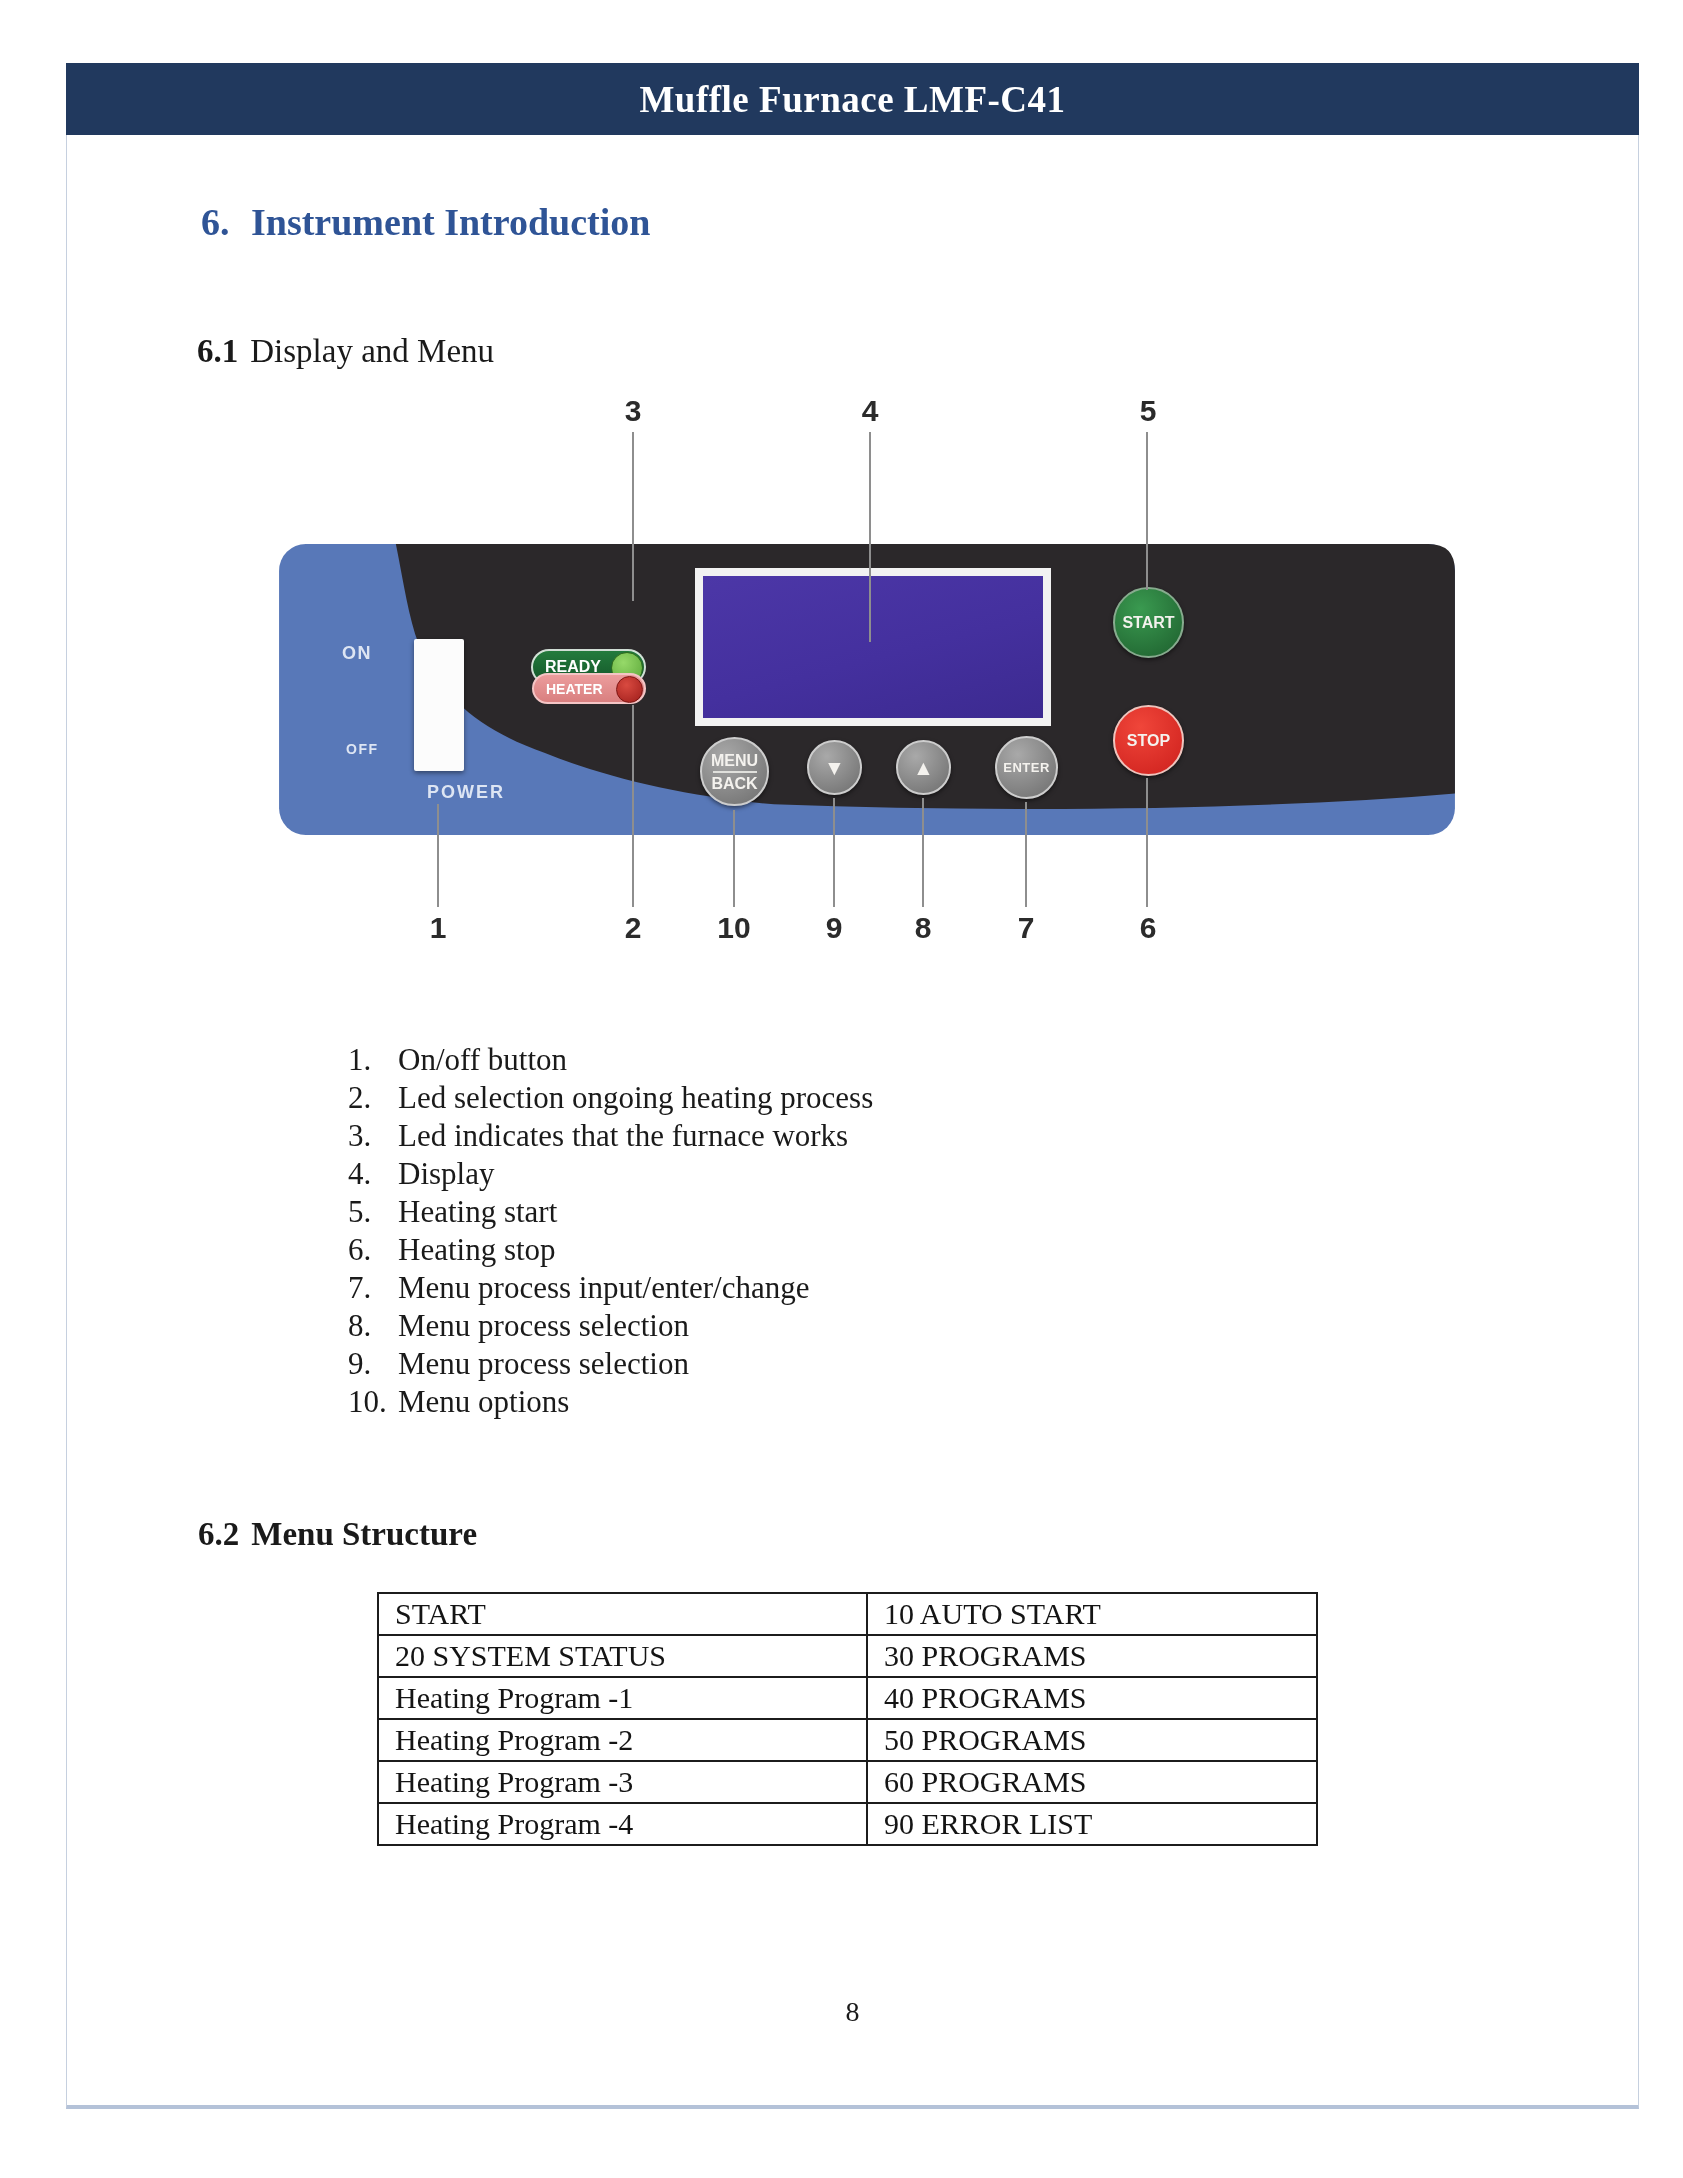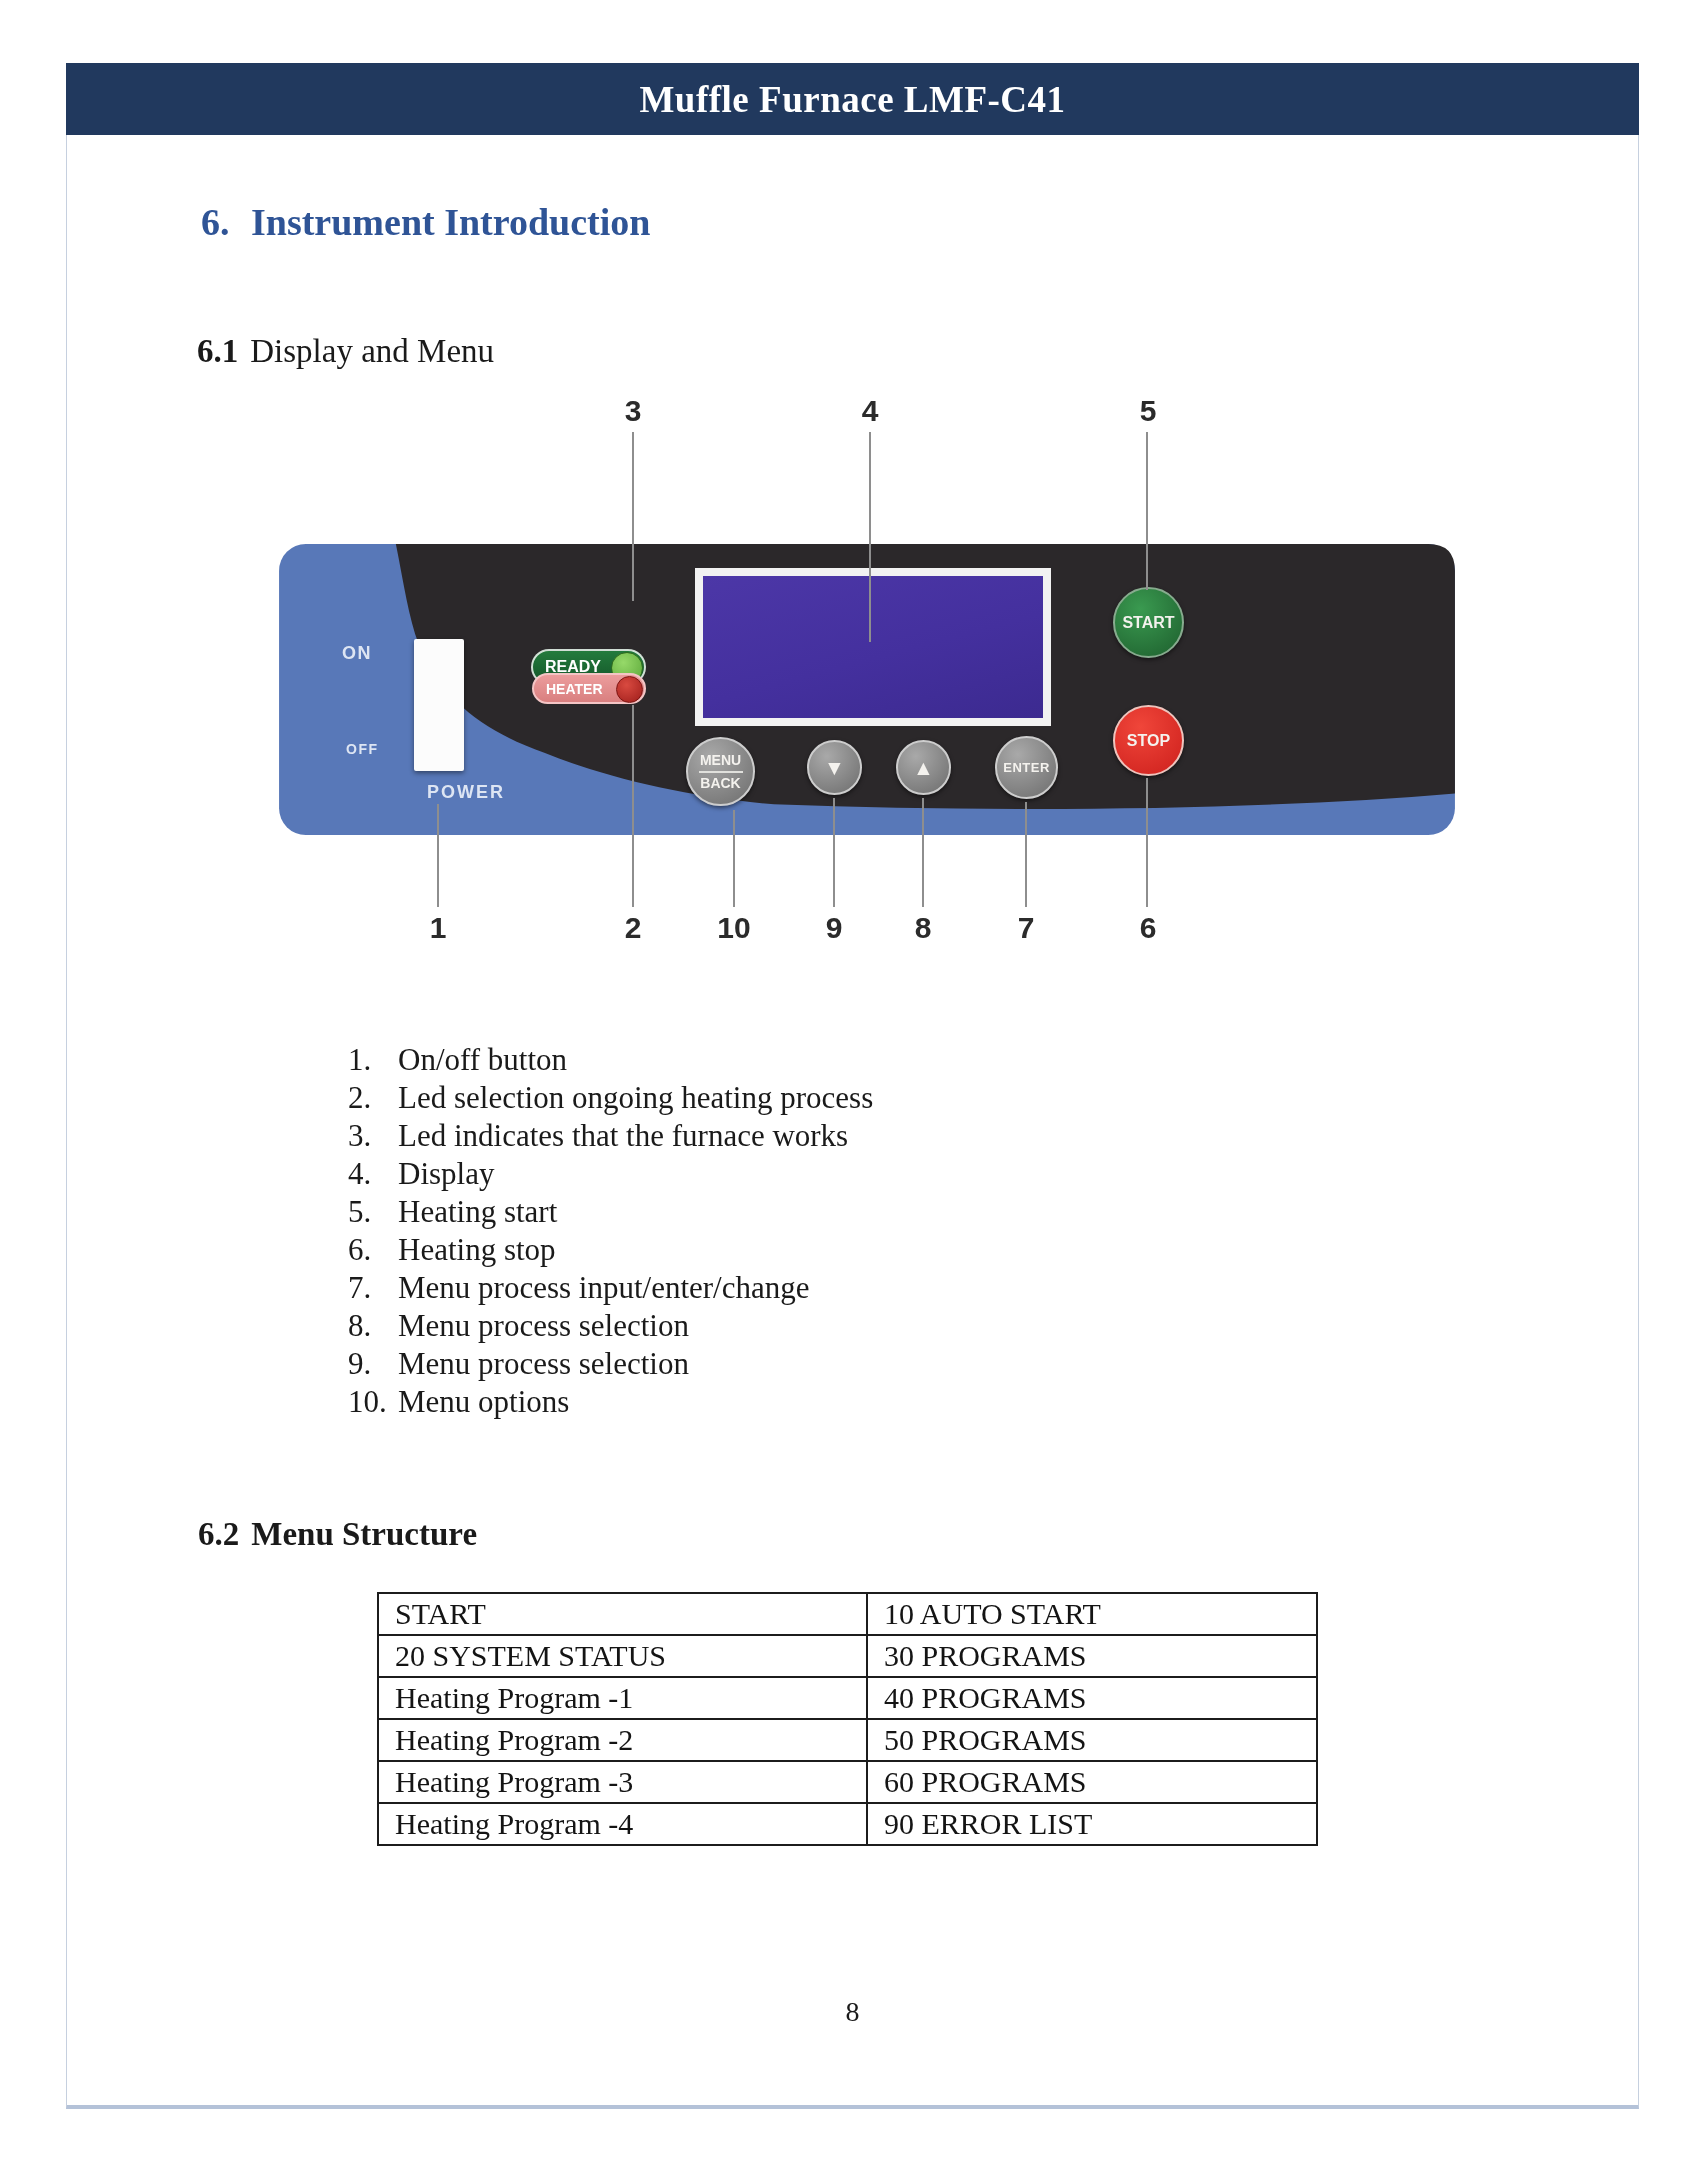--- a/index.html
+++ b/index.html
@@ -40,21 +40,21 @@
              background:radial-gradient(circle at 38% 32%,#96d969,#5aa638);border:1px solid #2f6b1e;}
   .heater-led{right:1px;top:1px;width:25px;height:25px;
               background:radial-gradient(circle at 38% 32%,#d94a40,#9e1d1a);border:1px solid #7c1412;}
   .display{position:absolute;left:416px;top:24px;width:356px;height:158px;background:#f2f2f2;
            box-sizing:border-box;padding:8px;}
   .display .screen{width:100%;height:100%;background:linear-gradient(165deg,#4c37a7 0%,#44309e 55%,#3c2a90 100%);}
   .cbtn{position:absolute;border-radius:50%;display:flex;flex-direction:column;align-items:center;
         justify-content:center;font-family:"Liberation Sans",sans-serif;font-weight:bold;color:#f4f2ee;
         background:radial-gradient(circle at 35% 28%,#a9a9a9,#6c6c6c);border:2px solid #cdcdcd;
         box-sizing:border-box;box-shadow:0 2px 4px rgba(0,0,0,.5);}
-  .btn-menu{left:407px;top:193px;width:69px;height:69px;font-size:14px;line-height:17px;}
+  .btn-menu{left:421px;top:193px;width:69px;height:69px;font-size:16px;line-height:17px;}
   .btn-menu .sep{width:44px;height:2px;background:#e0e0dc;margin:2px 0;}
   .btn-down{left:528px;top:196px;width:55px;height:55px;font-size:21px;}
   .btn-up{left:617px;top:196px;width:55px;height:55px;font-size:21px;}
   .btn-enter{left:716px;top:192px;width:63px;height:63px;font-size:13px;letter-spacing:0.5px;}
   .btn-start{left:834px;top:43px;width:71px;height:71px;font-size:16px;
              background:radial-gradient(circle at 38% 30%,#3a9a50,#1d5e2d);border:2px solid #87ab8e;}
   .btn-stop{left:834px;top:161px;width:71px;height:71px;font-size:16px;
             background:radial-gradient(circle at 38% 30%,#f0463a,#cd1f1c);border:2px solid #eec4bd;}
 
   

